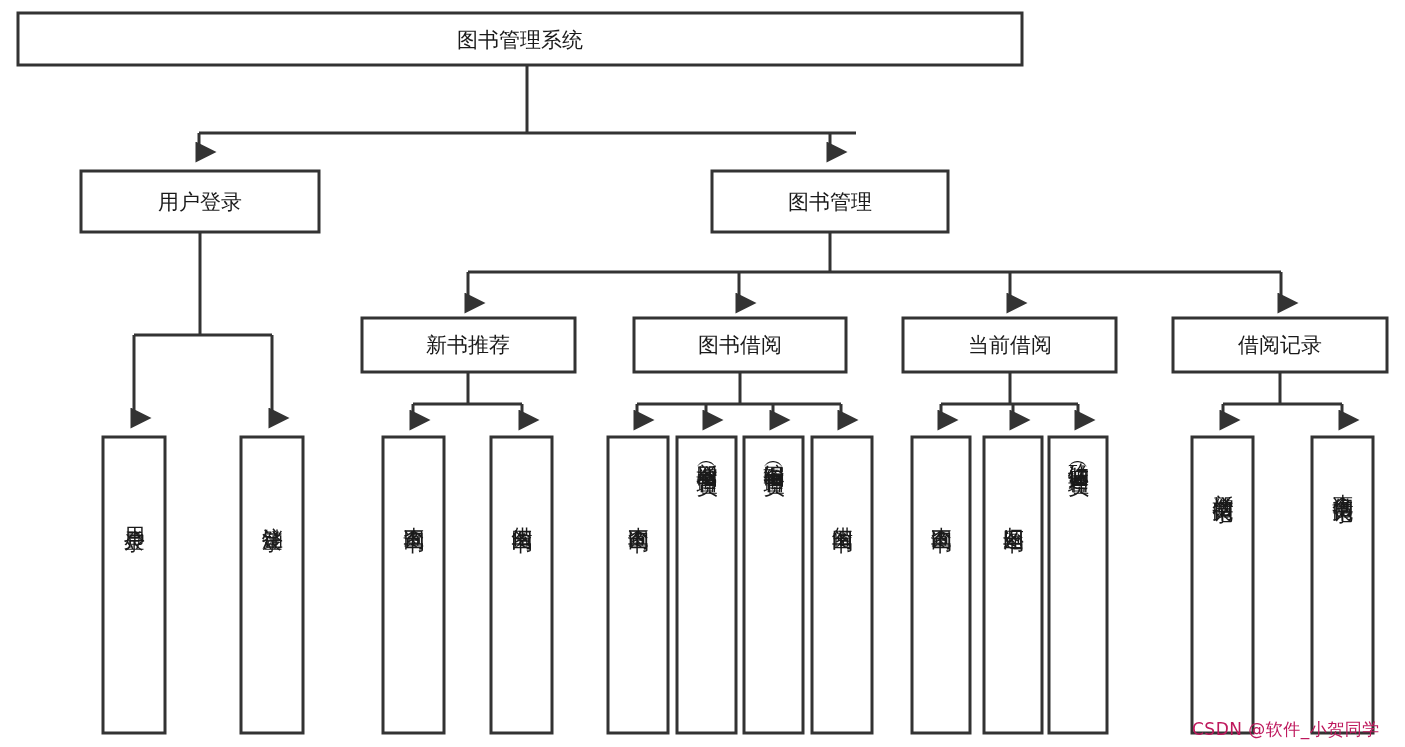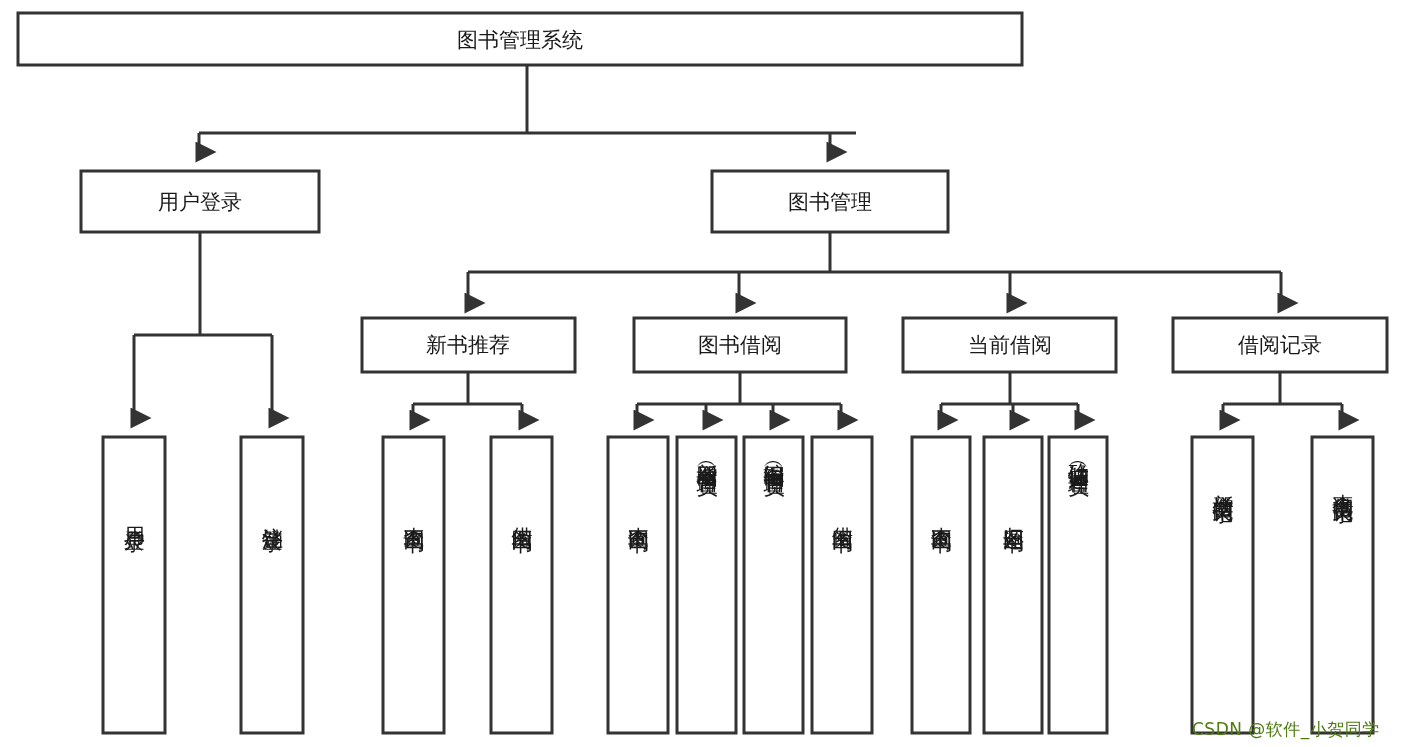--- a/index.html
+++ b/index.html
@@ -62,21 +62,21 @@
     font-size: 21px;
     line-height: 1.18;
     color: #1a1a1a;
     letter-spacing: 2px;
     white-space: nowrap;
   }
   .watermark {
     position: absolute;
     font-family: "DejaVu Sans", "Liberation Sans", sans-serif;
     font-size: 17px;
-    color: #4d7c0f;
+    color: #be185d;
     white-space: nowrap;
     letter-spacing: 0.5px;
   }
 </style>
 </head>
 <body>
 
 <div id="diagram-root">
 
   <svg class="flow" viewBox="0 0 1405 747">

